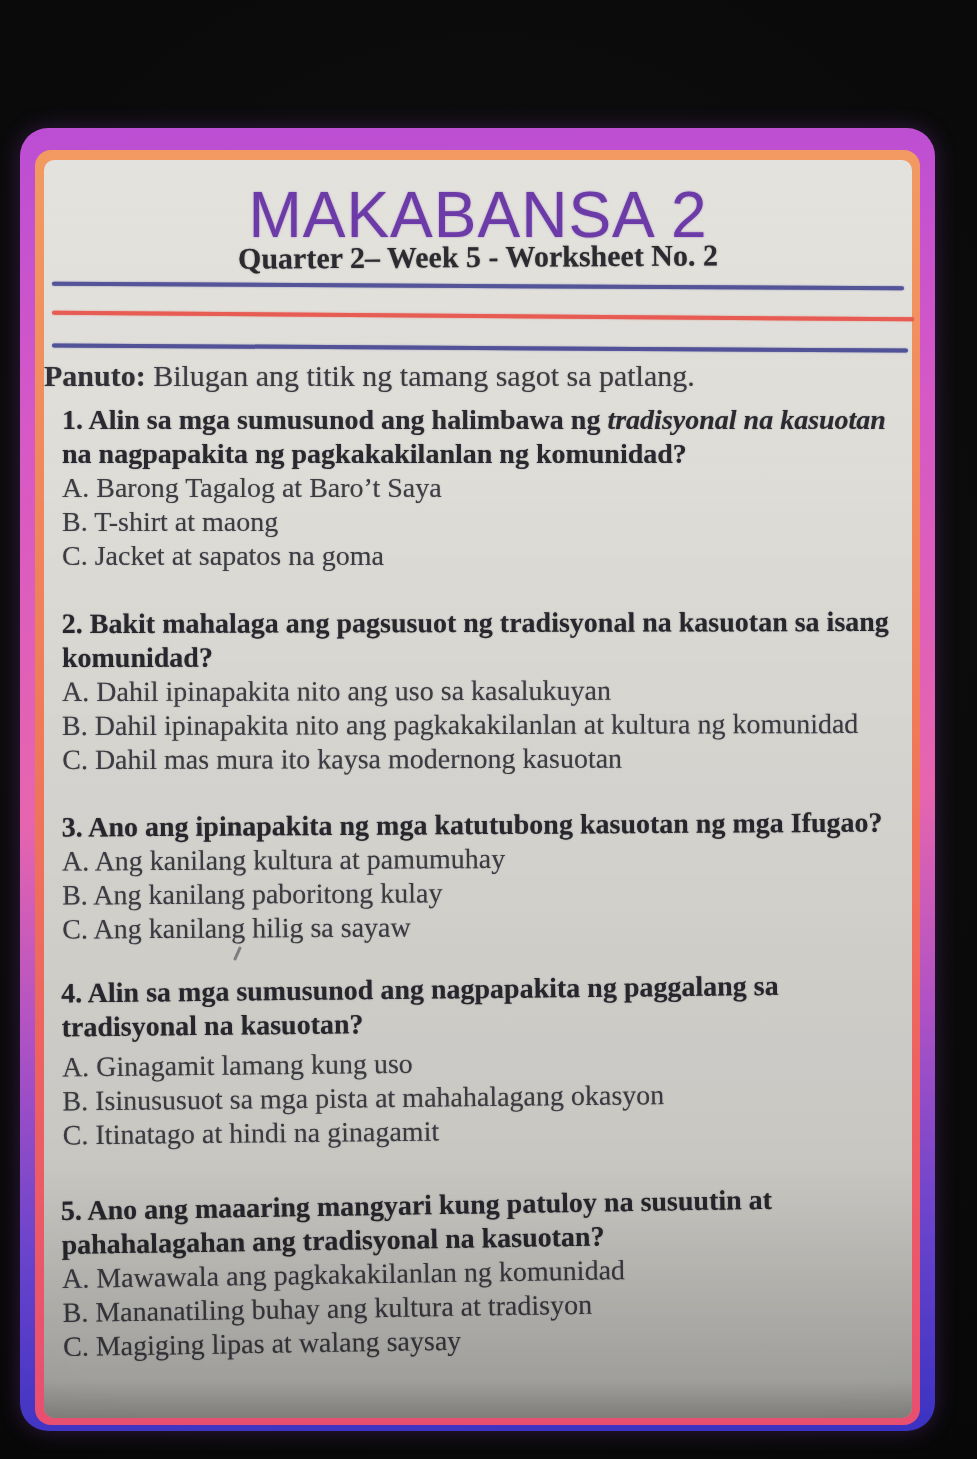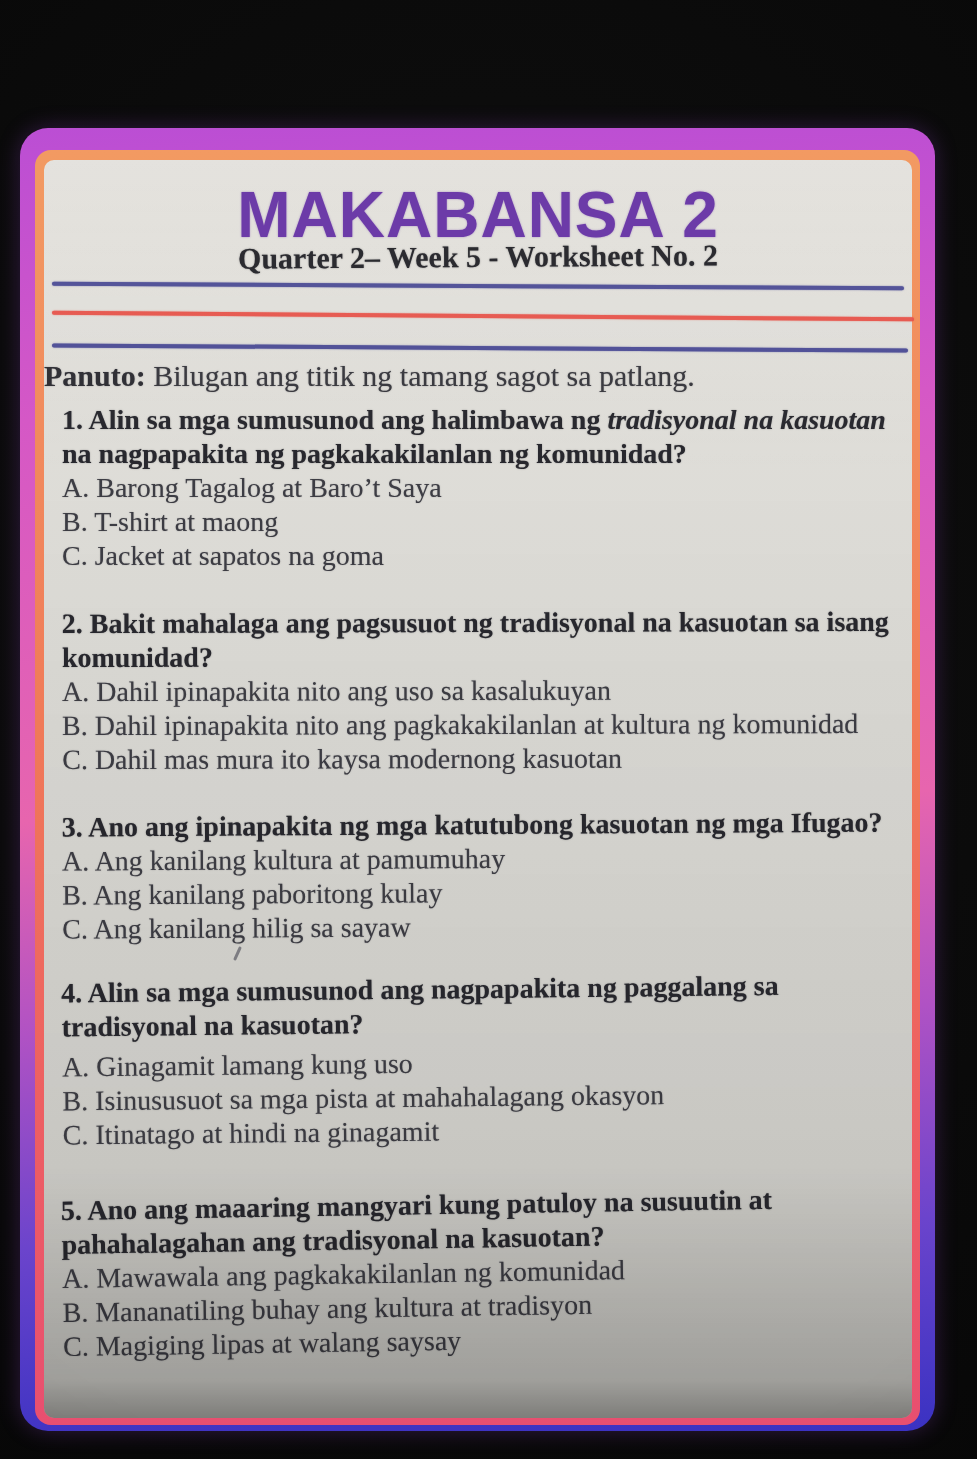--- a/index.html
+++ b/index.html
@@ -40,21 +40,21 @@
     background:linear-gradient(180deg,#e3e1dc 0%, var(--page_bg,#dbdad5) 40%, #d5d4cf 70%, #cccbc6 100%);
   }
   .page::after{ 
     content:"";position:absolute;inset:0;border-radius:10px;pointer-events:none;
     background:
       linear-gradient(180deg, rgba(255,255,255,0.06) 0%, rgba(0,0,0,0) 25%, rgba(0,0,0,0.05) 80%, rgba(0,0,0,0.22) 97%, rgba(0,0,0,0.38) 100%),
       radial-gradient(130% 105% at 50% 42%, rgba(0,0,0,0) 62%, rgba(0,0,0,0.09) 100%);
   }
   .title{
     position:absolute;top:18px;left:0;width:100%;text-align:center;
-    font-family:"Liberation Sans", sans-serif;font-weight:bold;font-size:64px;
+    font-family:"Liberation Sans", sans-serif;font-weight:normal;font-size:64px;
     color:var(--title_color,#6c3ba8);letter-spacing:1px;
     text-shadow:0 0 2px rgba(108,59,168,0.55);
     z-index:1;
   }
   .subtitle{
     position:absolute;top:80px;left:0;width:100%;text-align:center;
     font-weight:bold;font-size:30px;color:#2b2b30;
     transform:rotate(-0.4deg);
     text-shadow:0 0 1.6px rgba(43,43,48,0.55);
     z-index:2;

